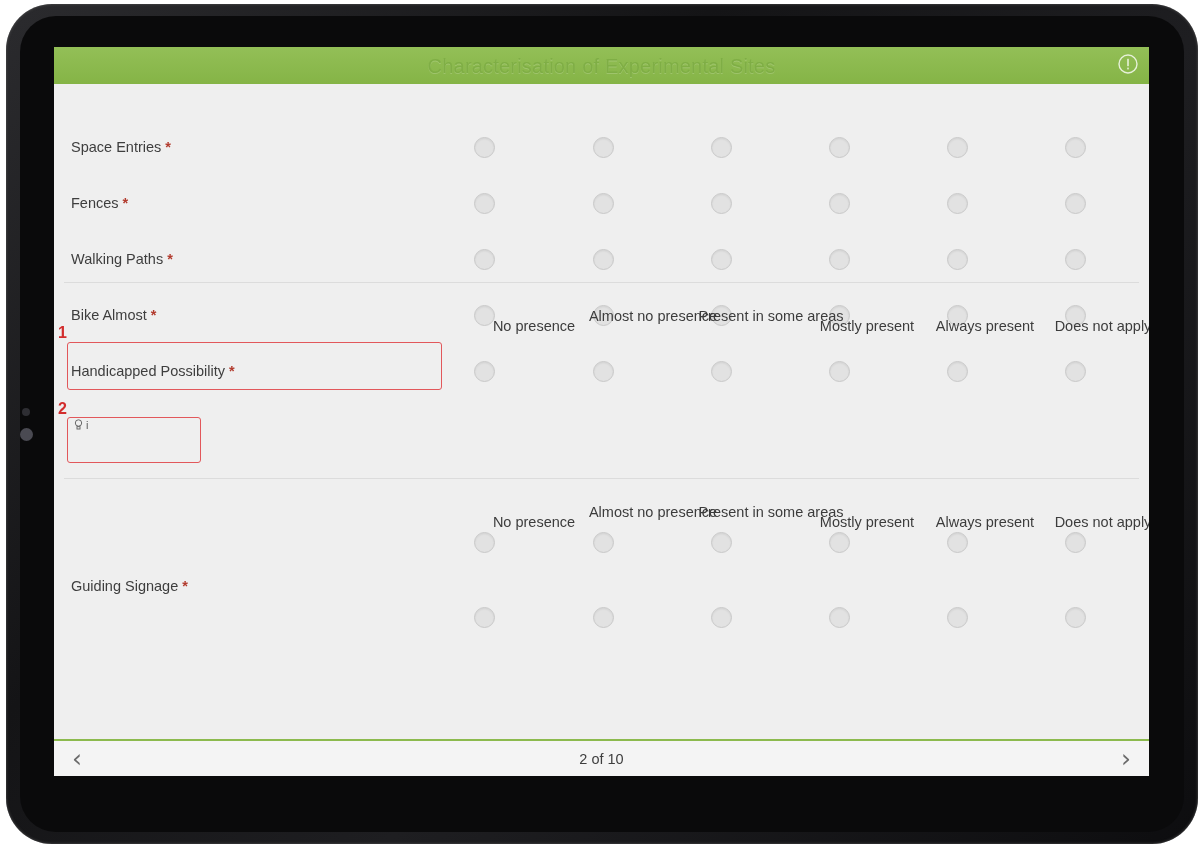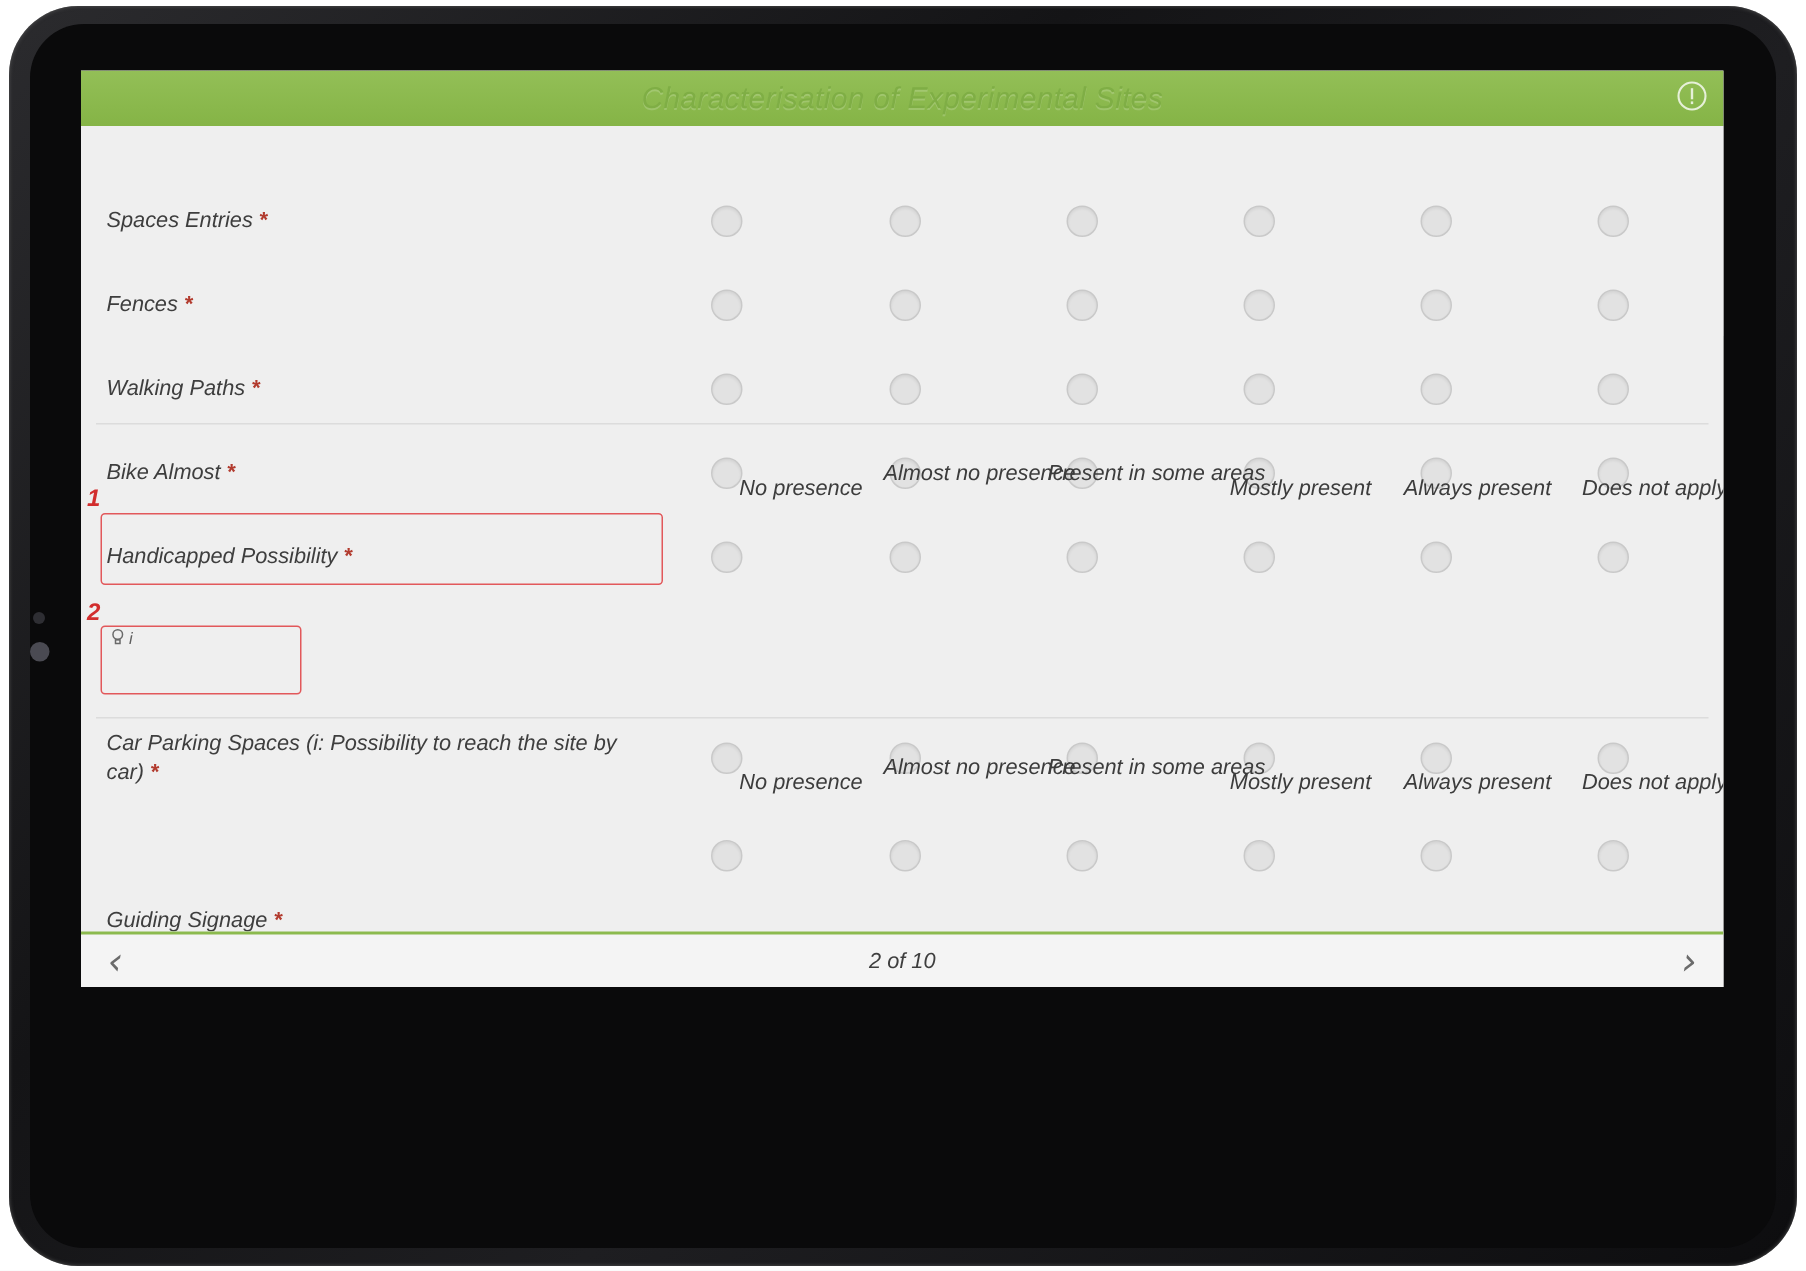--- a/index.html
+++ b/index.html
@@ -35,24 +35,23 @@
     border-radius: 50%;
     background: #3a3a3e;
   }
   .cam.c1 { top: 404px; background:#2e2e33; width:8px;height:8px;}
   .cam.c2 { top: 424px; background:#4a4a52; width:13px;height:13px; left:14px;}
 
   
   #screen {
     position: absolute;
     left: 48px; top: 43px;
-    width: 1095px; height: 611px;
+    width: 1095px; height: 729px;
     background: #efefef;
     overflow: hidden;
-    font-style: italic;
   }
 
   
   #titlebar {
     position: relative;
     height: 37px;
     background: #8cba4e;
     background: linear-gradient(180deg,#93bf57 0%,#85b446 100%);
   }
   #titlebar .title {
@@ -197,21 +196,21 @@
     </div>
 
     <div id="content">
 
       <div class="cutoff">present&nbsp;&nbsp;&nbsp;&nbsp;&nbsp;Always present&nbsp;&nbsp;&nbsp;&nbsp;Does not apply</div>
 
       <div class="block" style="height:140px;">
 
         <div class="qrow">
           <div class="qlabel" style="top:54px;">
-            <span>Spaces Entries</span> <span class="ast">*</span>
+            <span>Space Entries</span> <span class="ast">*</span>
           </div>
           <div class="radio" style="left:420px; top:53px;"></div>
           <div class="radio" style="left:539px; top:53px;"></div>
           <div class="radio" style="left:657px; top:53px;"></div>
           <div class="radio" style="left:775px; top:53px;"></div>
           <div class="radio" style="left:893px; top:53px;"></div>
           <div class="radio" style="left:1011px; top:53px;"></div>
         </div>
 
         <div class="qrow">
@@ -270,31 +269,20 @@
         <div class="colhdr" style="left:400px; top:234px; width:160px;">No presence</div>
         <div class="colhdr" style="left:520px; top:224px; width:158px;">Almost no presence</div>
         <div class="colhdr" style="left:638px; top:224px; width:158px;">Present in some areas</div>
         <div class="colhdr" style="left:727px; top:234px; width:172px;">Mostly present</div>
         <div class="colhdr" style="left:845px; top:234px; width:172px;">Always present</div>
         <div class="colhdr" style="left:963px; top:234px; width:172px;">Does not apply</div>
 
         <div class="annot-num" style="left:4px; top:240px;">1</div>
         <div class="annot" style="left:13px; top:258px; width:375px; height:48px;"></div>
 
-        <div class="qrow">
-          <div class="qlabel" style="top:263px; left:17px; width:366px;">
-            <span>Car Parking Spaces (i: Possibility to reach the site by car)</span> <span class="ast">*</span>
-          </div>
-          <div class="radio" style="left:420px; top:271px;"></div>
-          <div class="radio" style="left:539px; top:271px;"></div>
-          <div class="radio" style="left:657px; top:271px;"></div>
-          <div class="radio" style="left:775px; top:271px;"></div>
-          <div class="radio" style="left:893px; top:271px;"></div>
-          <div class="radio" style="left:1011px; top:271px;"></div>
-        </div>
 
         <div class="annot-num" style="left:4px; top:316px;">2</div>
 
         <div class="qrow">
           <div class="qlabel" style="top:317px; left:17px;margin-top:36px;">
             <span>Guiding Signage</span> <span class="ast">*</span>
           </div>
           <div class="radio" style="left:420px; top:308px;"></div>
           <div class="radio" style="left:539px; top:308px;"></div>
           <div class="radio" style="left:657px; top:308px;"></div>

